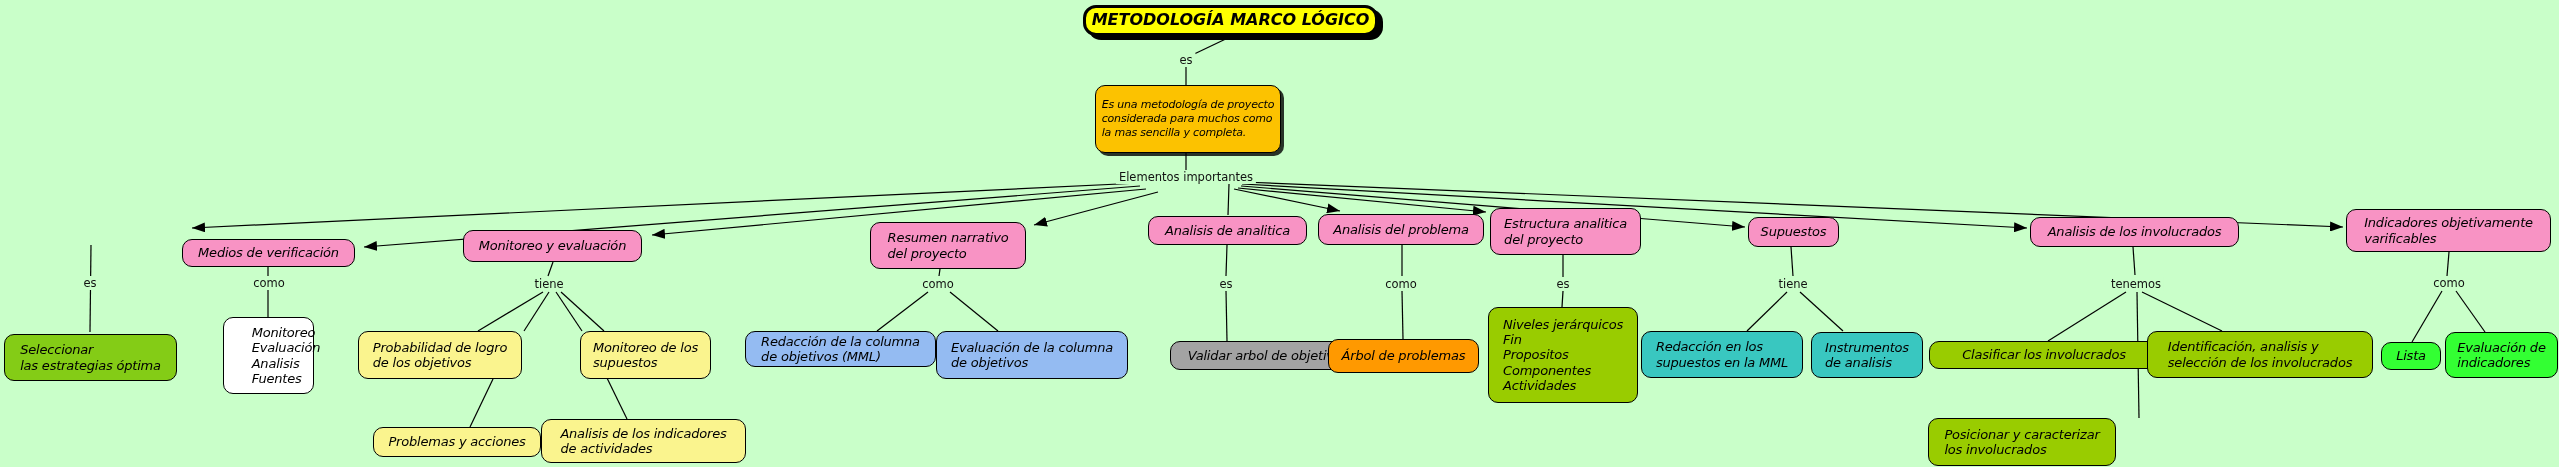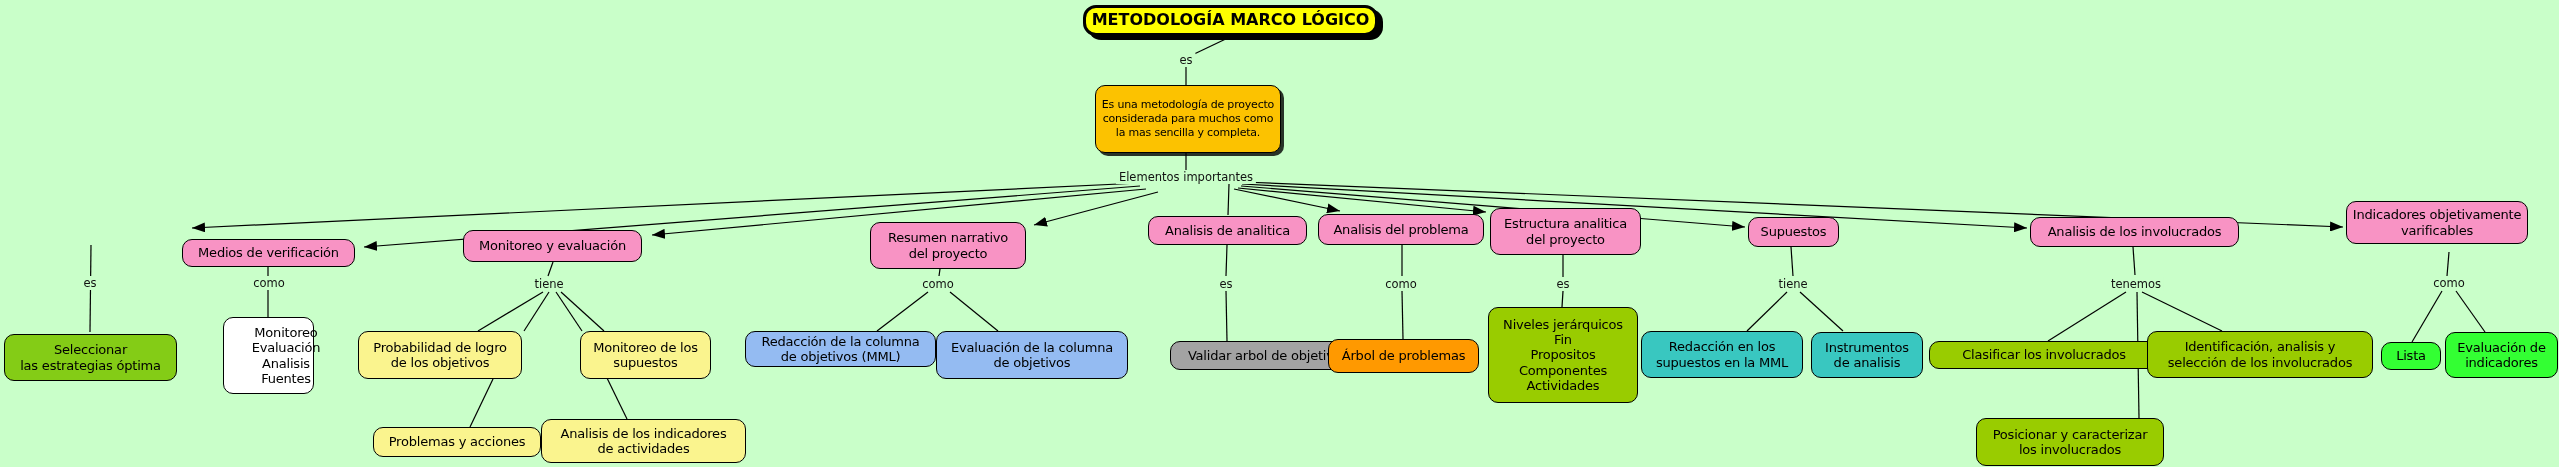--- a/index.html
+++ b/index.html
@@ -3,22 +3,22 @@
 <meta charset="utf-8">
 <style>
   html,body{margin:0;padding:0;}
   body{font-family:"DejaVu Sans","Liberation Sans",sans-serif;}
   #canvas{position:relative;width:2559px;height:467px;background:#c9ffc9;overflow:hidden;}
   #wires{position:absolute;left:0;top:0;z-index:0;}
   .node{
     position:absolute;box-sizing:border-box;z-index:2;
     border:1px solid #000;border-radius:10px;
     display:flex;align-items:center;justify-content:center;
-    text-align:center;font-size:13px;line-height:1.18;color:#000;
-    white-space:pre-line;padding:2px 5px;letter-spacing:-0.2px;
+    font-size:13px;line-height:1.18;color:#000;
+    white-space:pre-line;padding:2px 5px;letter-spacing:-0.2px;font-style:italic;
   }
   .title{
     background:#ffff00;border:3px solid #000;border-radius:13px;
     font-weight:bold;font-size:16px;letter-spacing:0;
     box-shadow:5px 4px 0 #000;z-index:3;
   }
   .definition{background:#fcc200;font-size:11px;line-height:1.3;box-shadow:3px 3px 0 rgba(0,0,0,.8);}
   .pink{background:#f893c4;}
   .peach{background:#84cc16;}
   .white{background:#ffffff;padding-left:40px;}
@@ -163,22 +163,22 @@
   <div class="node pink" style="left:1748px;top:217px;width:91px;height:30px">Supuestos</div>
   <div class="node teal" style="left:1641px;top:331px;width:162px;height:47px">Redacción en los
 supuestos en la MML</div>
   <div class="node teal" style="left:1811px;top:332px;width:112px;height:46px">Instrumentos
 de analisis</div>
 
   <div class="node pink" style="left:2030px;top:217px;width:209px;height:30px">Analisis de los involucrados</div>
   <div class="node olive" style="left:1929px;top:341px;width:230px;height:28px">Clasificar los involucrados</div>
   <div class="node olive" style="left:2147px;top:331px;width:226px;height:47px">Identificación, analisis y
 selección de los involucrados</div>
-  <div class="node olive" style="left:1976px;top:418px;width:188px;height:48px">Posicionar y caracterizar
+  <div class="node olive" style="left:1928px;top:418px;width:188px;height:48px">Posicionar y caracterizar
 los involucrados</div>
 
-  <div class="node pink" style="left:2346px;top:201px;width:182px;height:43px">Indicadores objetivamente
+  <div class="node pink" style="left:2346px;top:209px;width:205px;height:43px">Indicadores objetivamente
 varificables</div>
   <div class="node green" style="left:2381px;top:342px;width:60px;height:28px">Lista</div>
   <div class="node green" style="left:2445px;top:332px;width:113px;height:46px">Evaluación de
 indicadores</div>
 
 </div>
 
 </body></html>

